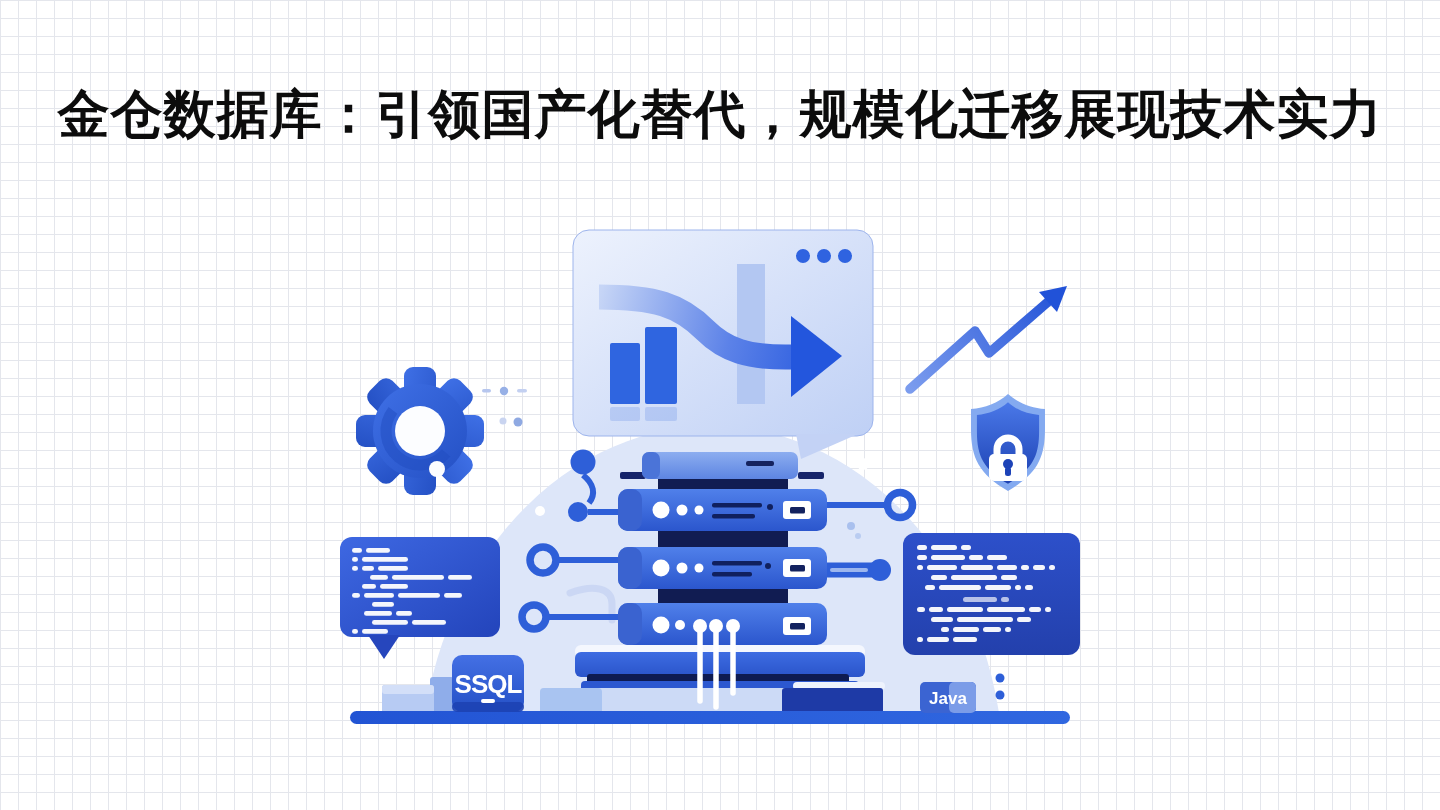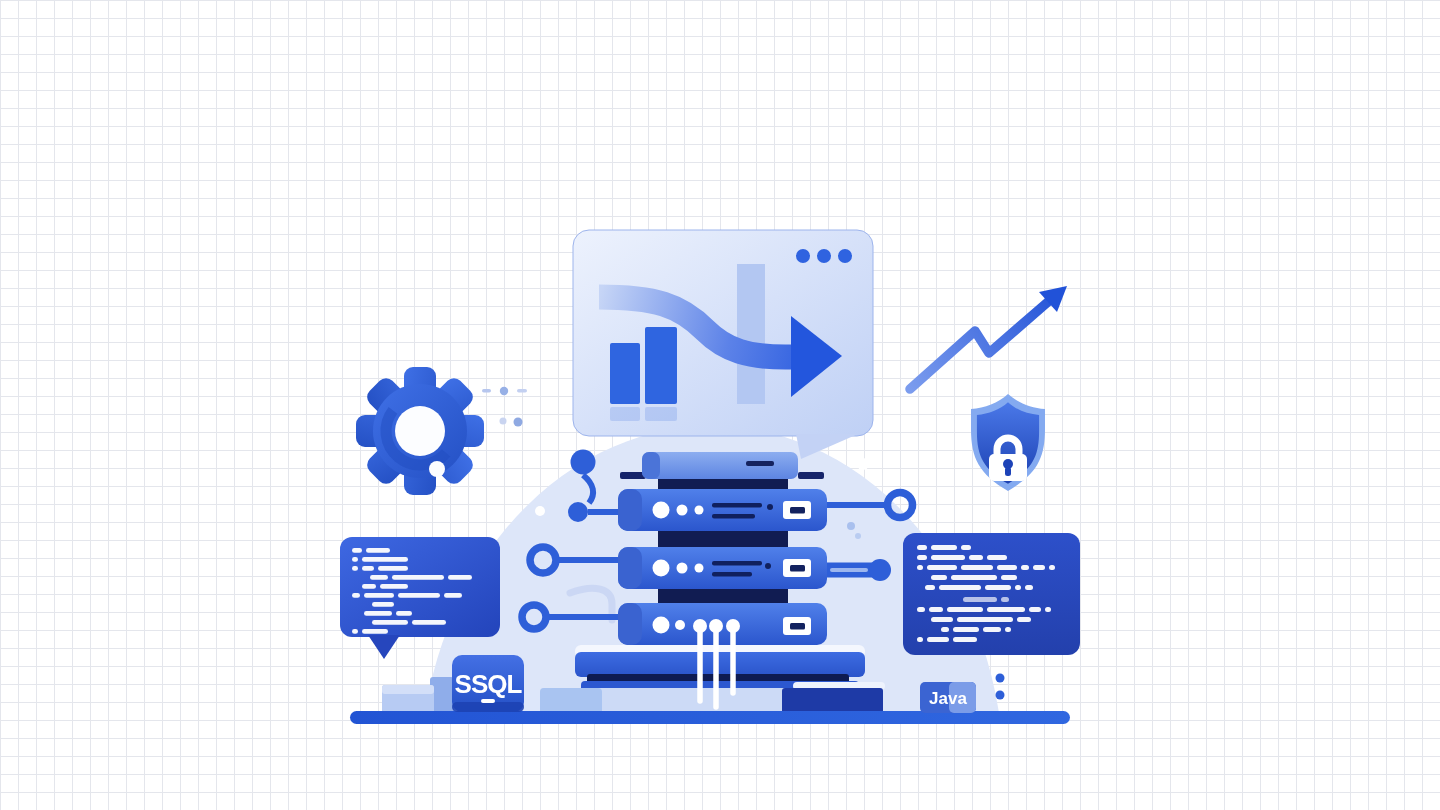--- a/index.html
+++ b/index.html
@@ -26,20 +26,21 @@
   .hero{
     position:absolute;left:0;top:0;width:1440px;height:810px;
   }
   svg text{font-family:"Liberation Sans","DejaVu Sans",sans-serif;}
 </style>
 </head>
 <body>
 
 <div class="stage">
 
+  <div class="page-title">金仓数据库：引领国产化替代，规模化迁移展现技术实力</div>
 
   <svg class="hero" viewBox="0 0 1440 810">
     <defs>
       <linearGradient id="cardGrad" x1="0" y1="0" x2="1" y2="1">
         <stop offset="0" stop-color="#edf2fd"></stop>
           <stop offset="1" stop-color="#bfd0f5"></stop>
       </linearGradient>
       <linearGradient id="arrowGrad" gradientUnits="userSpaceOnUse" x1="599" y1="300" x2="840" y2="356">
         <stop offset="0" stop-color="#c6d5f6"></stop>
           <stop offset="0.55" stop-color="#5c82e8"></stop>

